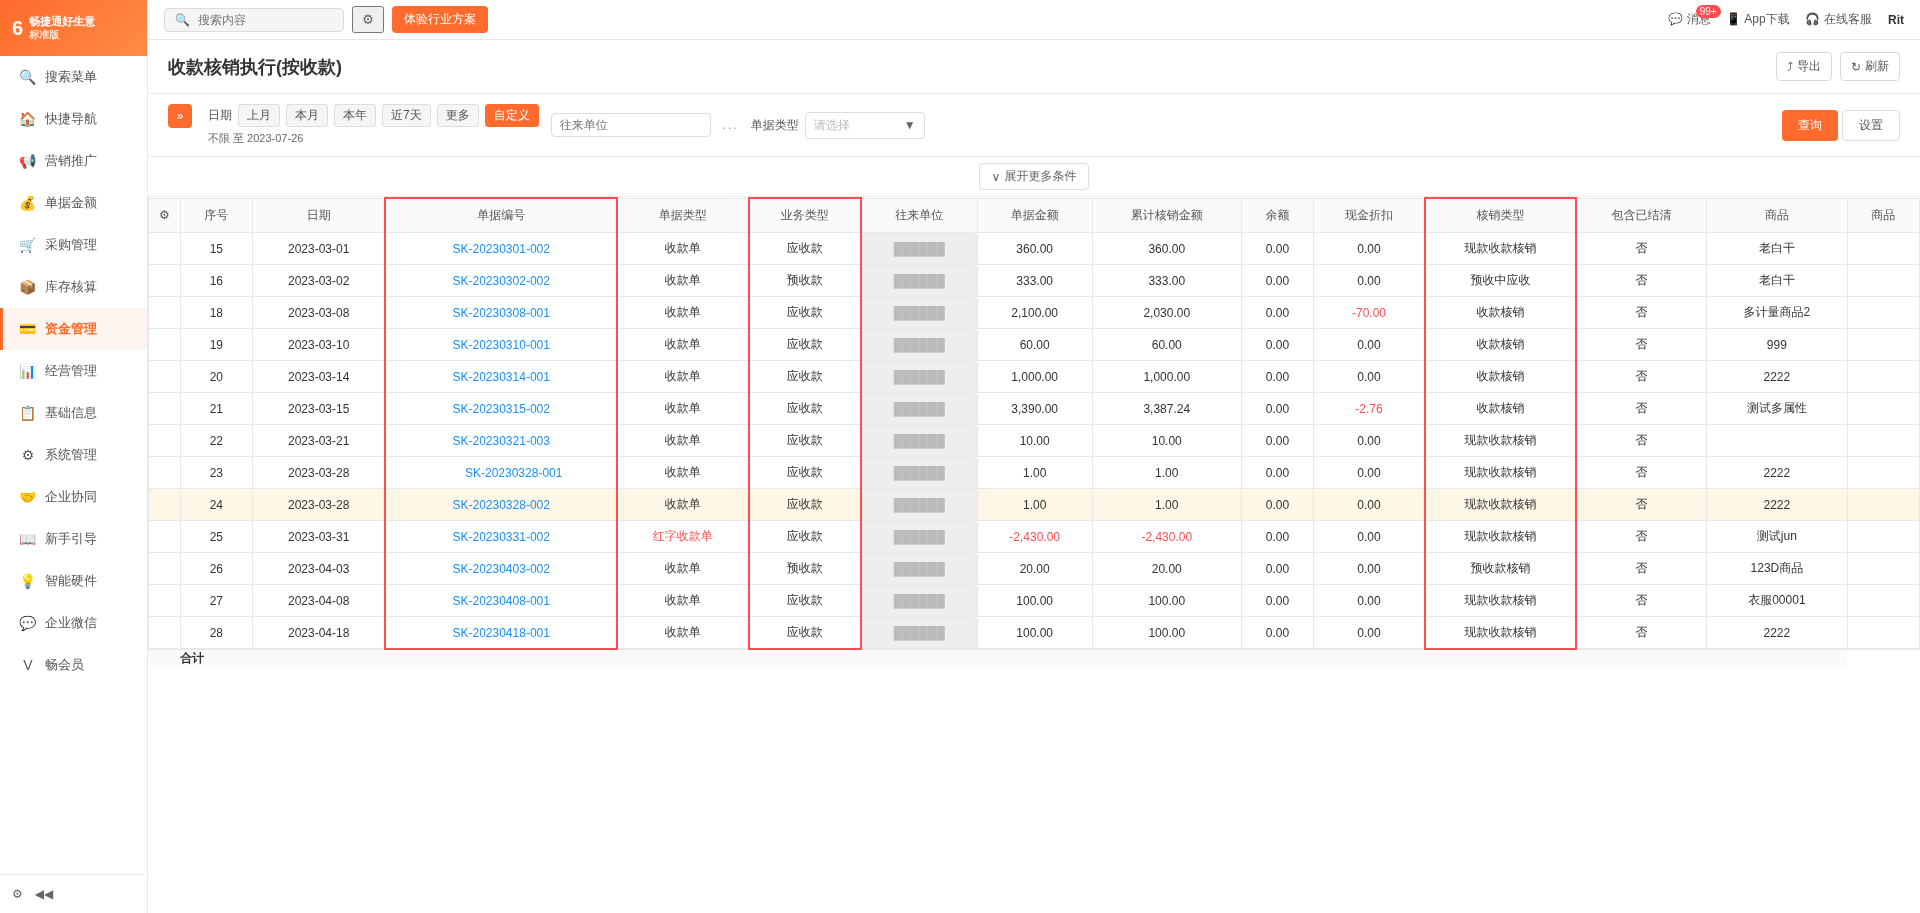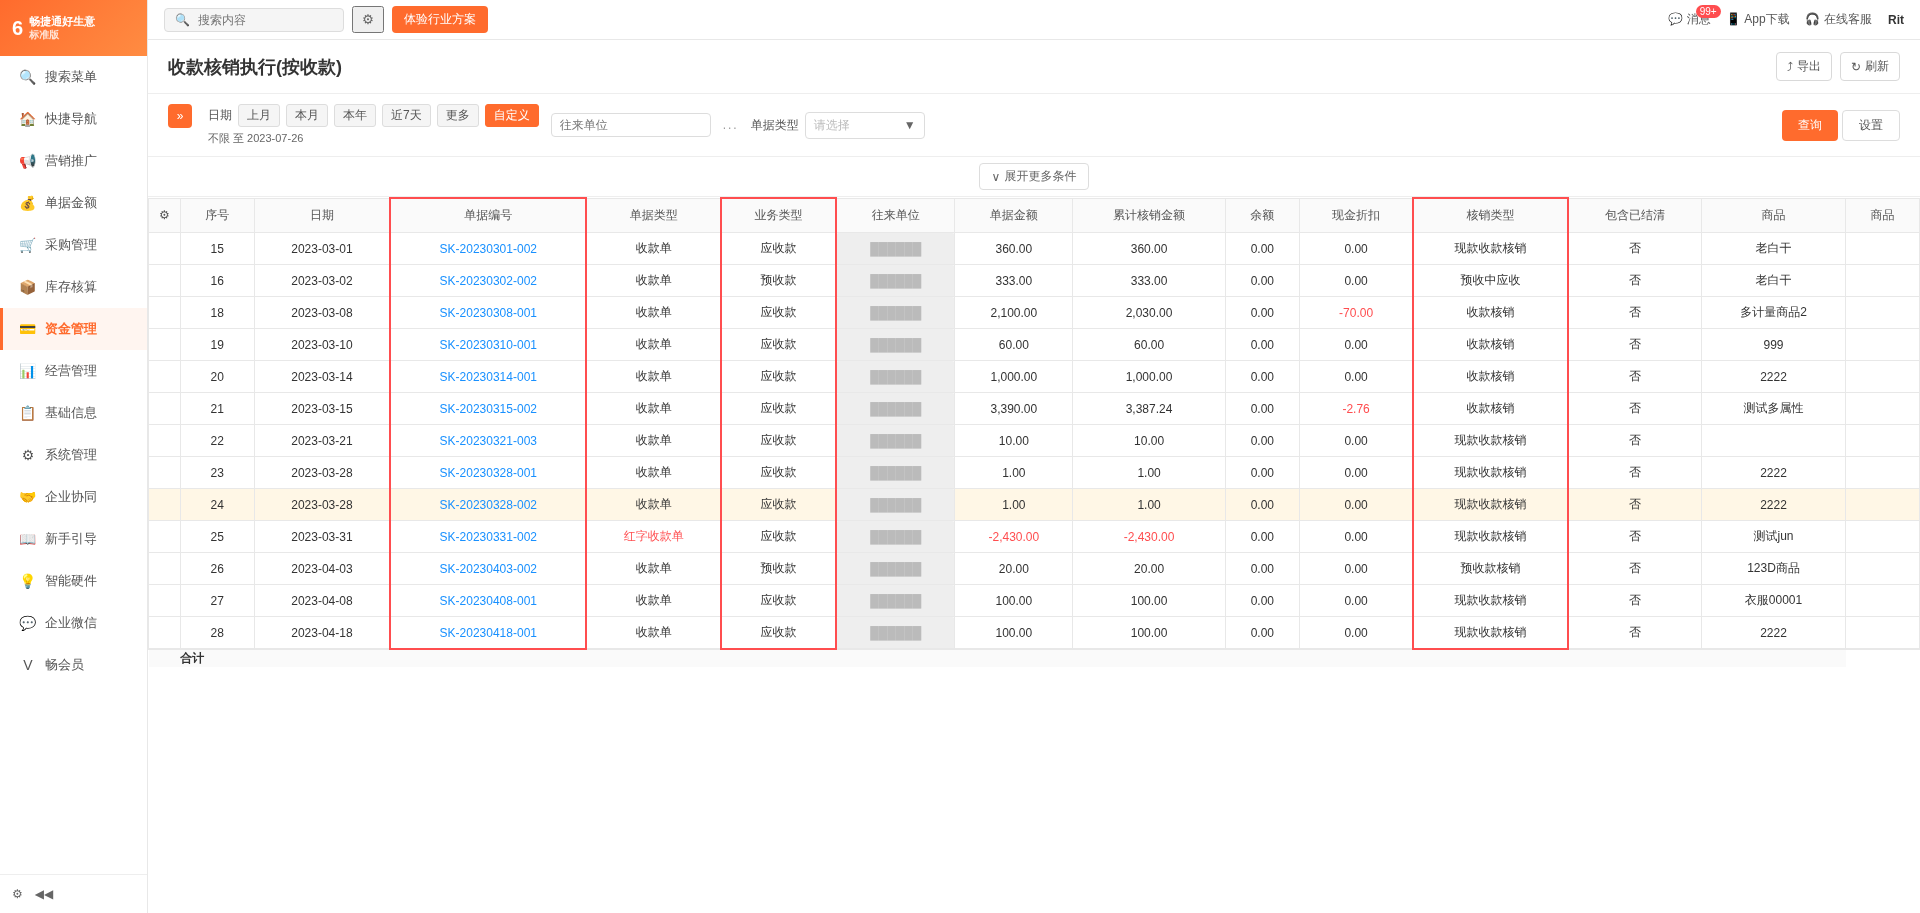--- a/index.html
+++ b/index.html
@@ -388,21 +388,21 @@
                 <td>0.00</td>
                 <td style="border-left: 2px solid rgb(255, 77, 79); border-right: 2px solid rgb(255, 77, 79);">现款收款核销</td>
                 <td>否</td>
                 <td></td>
                 <td></td>
               </tr>
               <tr>
                 <td></td>
                 <td>23</td>
                 <td>2023-03-28</td>
-                <td style="border-left: 2px solid rgb(255, 77, 79); border-right: 2px solid rgb(255, 77, 79);"><a class="link-text">SK-20230328-001</a></td>
+                <td style="border-left: 2px solid rgb(255, 77, 79); border-right: 2px solid rgb(255, 77, 79); padding-left: 35px;"><a class="link-text">SK-20230328-001</a></td>
                 <td>收款单</td>
                 <td style="border-left: 2px solid rgb(255, 77, 79); border-right: 2px solid rgb(255, 77, 79);">应收款</td>
                 <td style="color: rgb(187, 187, 187); background: rgb(238, 238, 238); border-radius: 3px;">██████</td>
                 <td>1.00</td>
                 <td>1.00</td>
                 <td>0.00</td>
                 <td>0.00</td>
                 <td style="border-left: 2px solid rgb(255, 77, 79); border-right: 2px solid rgb(255, 77, 79);">现款收款核销</td>
                 <td>否</td>
                 <td>2222</td>

